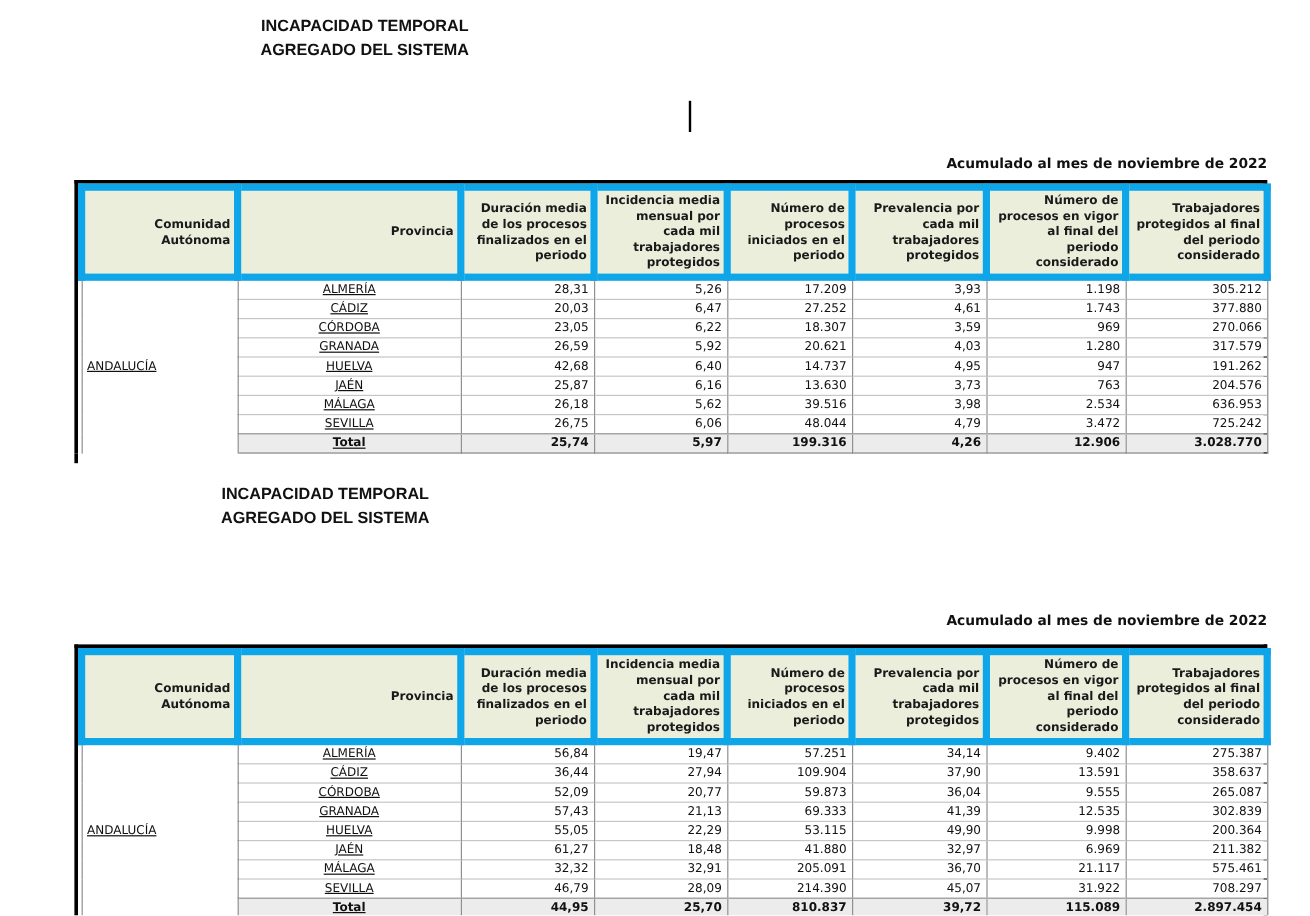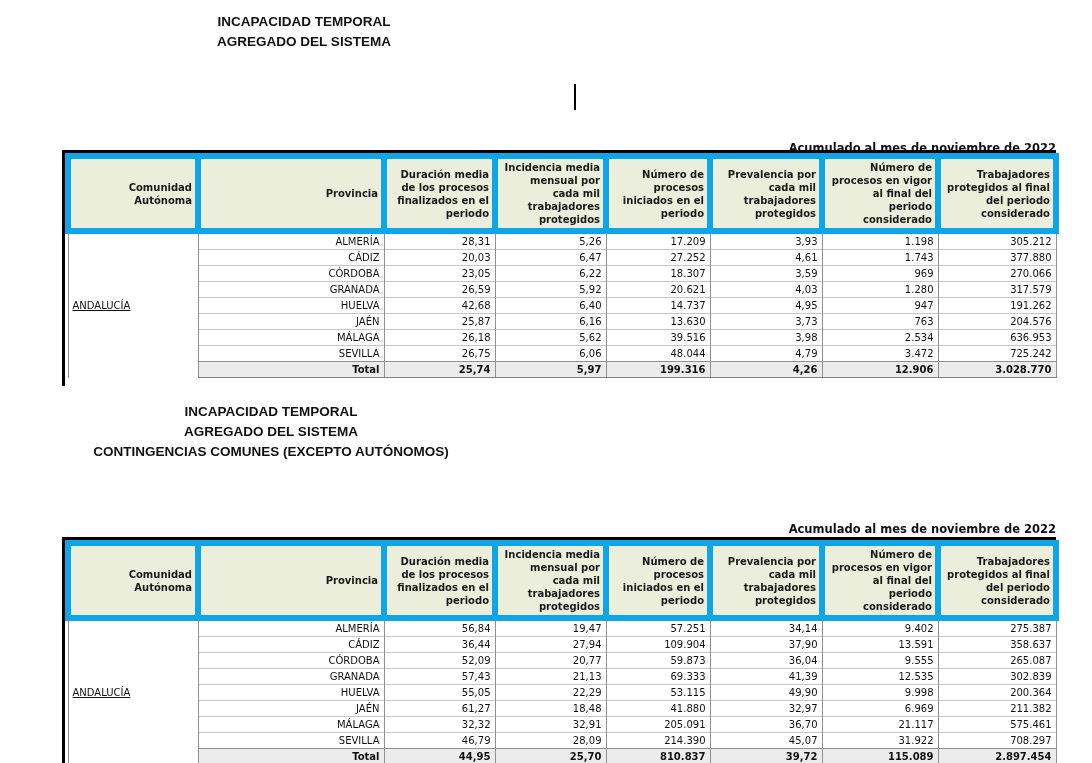--- a/index.html
+++ b/index.html
@@ -7,42 +7,42 @@
         font-family:"DejaVu Sans","Liberation Sans",sans-serif;color:#1a1a1a;}
 
   .title-block{position:absolute;text-align:center;font-family:"Liberation Sans",sans-serif;
                font-weight:bold;font-size:13.5px;line-height:20px;color:#111;white-space:nowrap;}
   .t1{left:58px;top:12px;width:492px;}
   .t2{left:30px;top:402px;width:482px;}
 
   .cursor{position:absolute;left:574px;top:84px;width:2px;height:26px;background:#000;}
 
   .accumulated{position:absolute;left:62px;width:994px;text-align:right;
-               font-weight:bold;font-size:11.5px;line-height:13px;color:#111;margin-top:12px;}
+               font-weight:bold;font-size:11.5px;line-height:13px;color:#111;}
   .a1{top:130px;}
   .a2{top:511px;}
 
   .tablewrap{position:absolute;left:62px;width:994px;box-sizing:border-box;
              border:3px solid #000;border-bottom:none;background:#fff;}
   .w1{top:150px;}
   .w2{top:537px;}
   .tail{position:absolute;left:-3px;bottom:-8px;width:3px;height:8px;background:#000;}
 
   table{border-collapse:collapse;table-layout:fixed;width:100%;}
   thead tr{height:65px;}
   .w2 thead tr{height:62px;}
   tbody tr{height:16px;}
   th{background:var(--header-bg,#eaeedb);border:6px solid #0ea5e9;
      font-size:10px;line-height:13px;font-weight:bold;text-align:right;
      padding:2px 3px;color:#1a1a1a;overflow:hidden;}
   td{border-left:1px solid #909090;border-right:1px solid #909090;border-top:1px solid #c6c6c6;
      font-size:10px;line-height:15px;padding:0 4px;white-space:nowrap;overflow:hidden;
      background:#fff;color:#111;}
   td.num{text-align:right;}
-  td.province{text-align:right;}
+  td.province{text-align:center;text-decoration:underline;}
   td.region{vertical-align:middle;text-align:left;border-top:1px solid #909090;text-decoration:underline;}
   tr.total-row td{background:var(--total-bg,#ececec);font-weight:bold;
                   border-top:1px solid #909090;border-bottom:1px solid #808080;}
 </style>
 </head>
 <body>
 
 <div class="page">
 
   <section>
@@ -162,21 +162,20 @@
             </tr>
           </tbody>
         </table>
       </div>
   </section>
 
   <section>
     <div class="title-block t2">
       <div>INCAPACIDAD TEMPORAL</div>
       <div>AGREGADO DEL SISTEMA</div>
-      <div>CONTINGENCIAS COMUNES (EXCEPTO AUTÓNOMOS)</div>
     </div>
     <div class="accumulated a2">Acumulado al mes de noviembre de 2022</div>
     <div class="tablewrap w2">
       <div class="tail"></div>
     <table>
           <colgroup>
             <col style="width: 130px;">
             <col style="width: 186px;">
             <col style="width: 111px;">
             <col style="width: 111px;">

